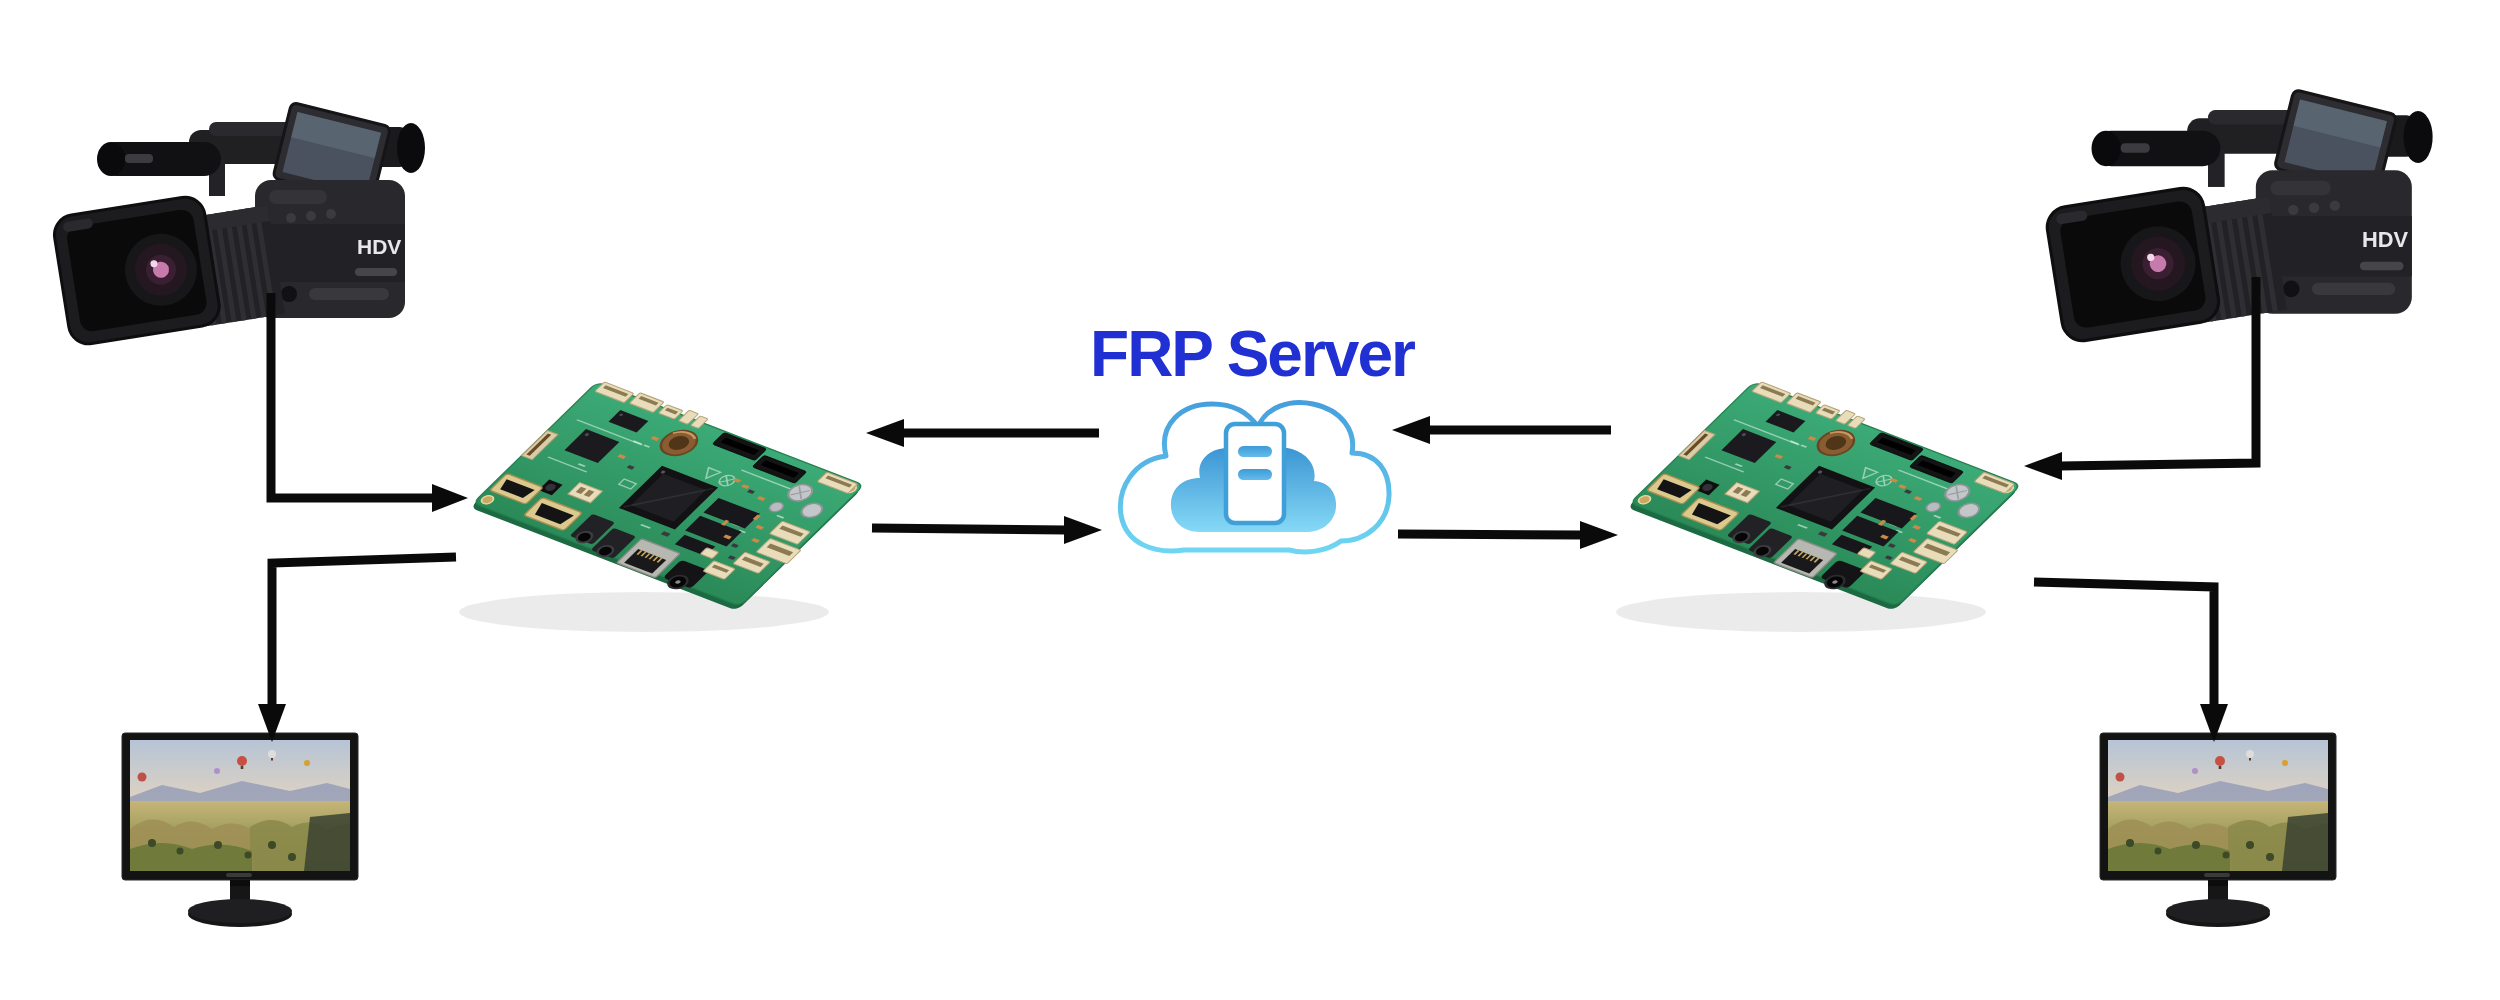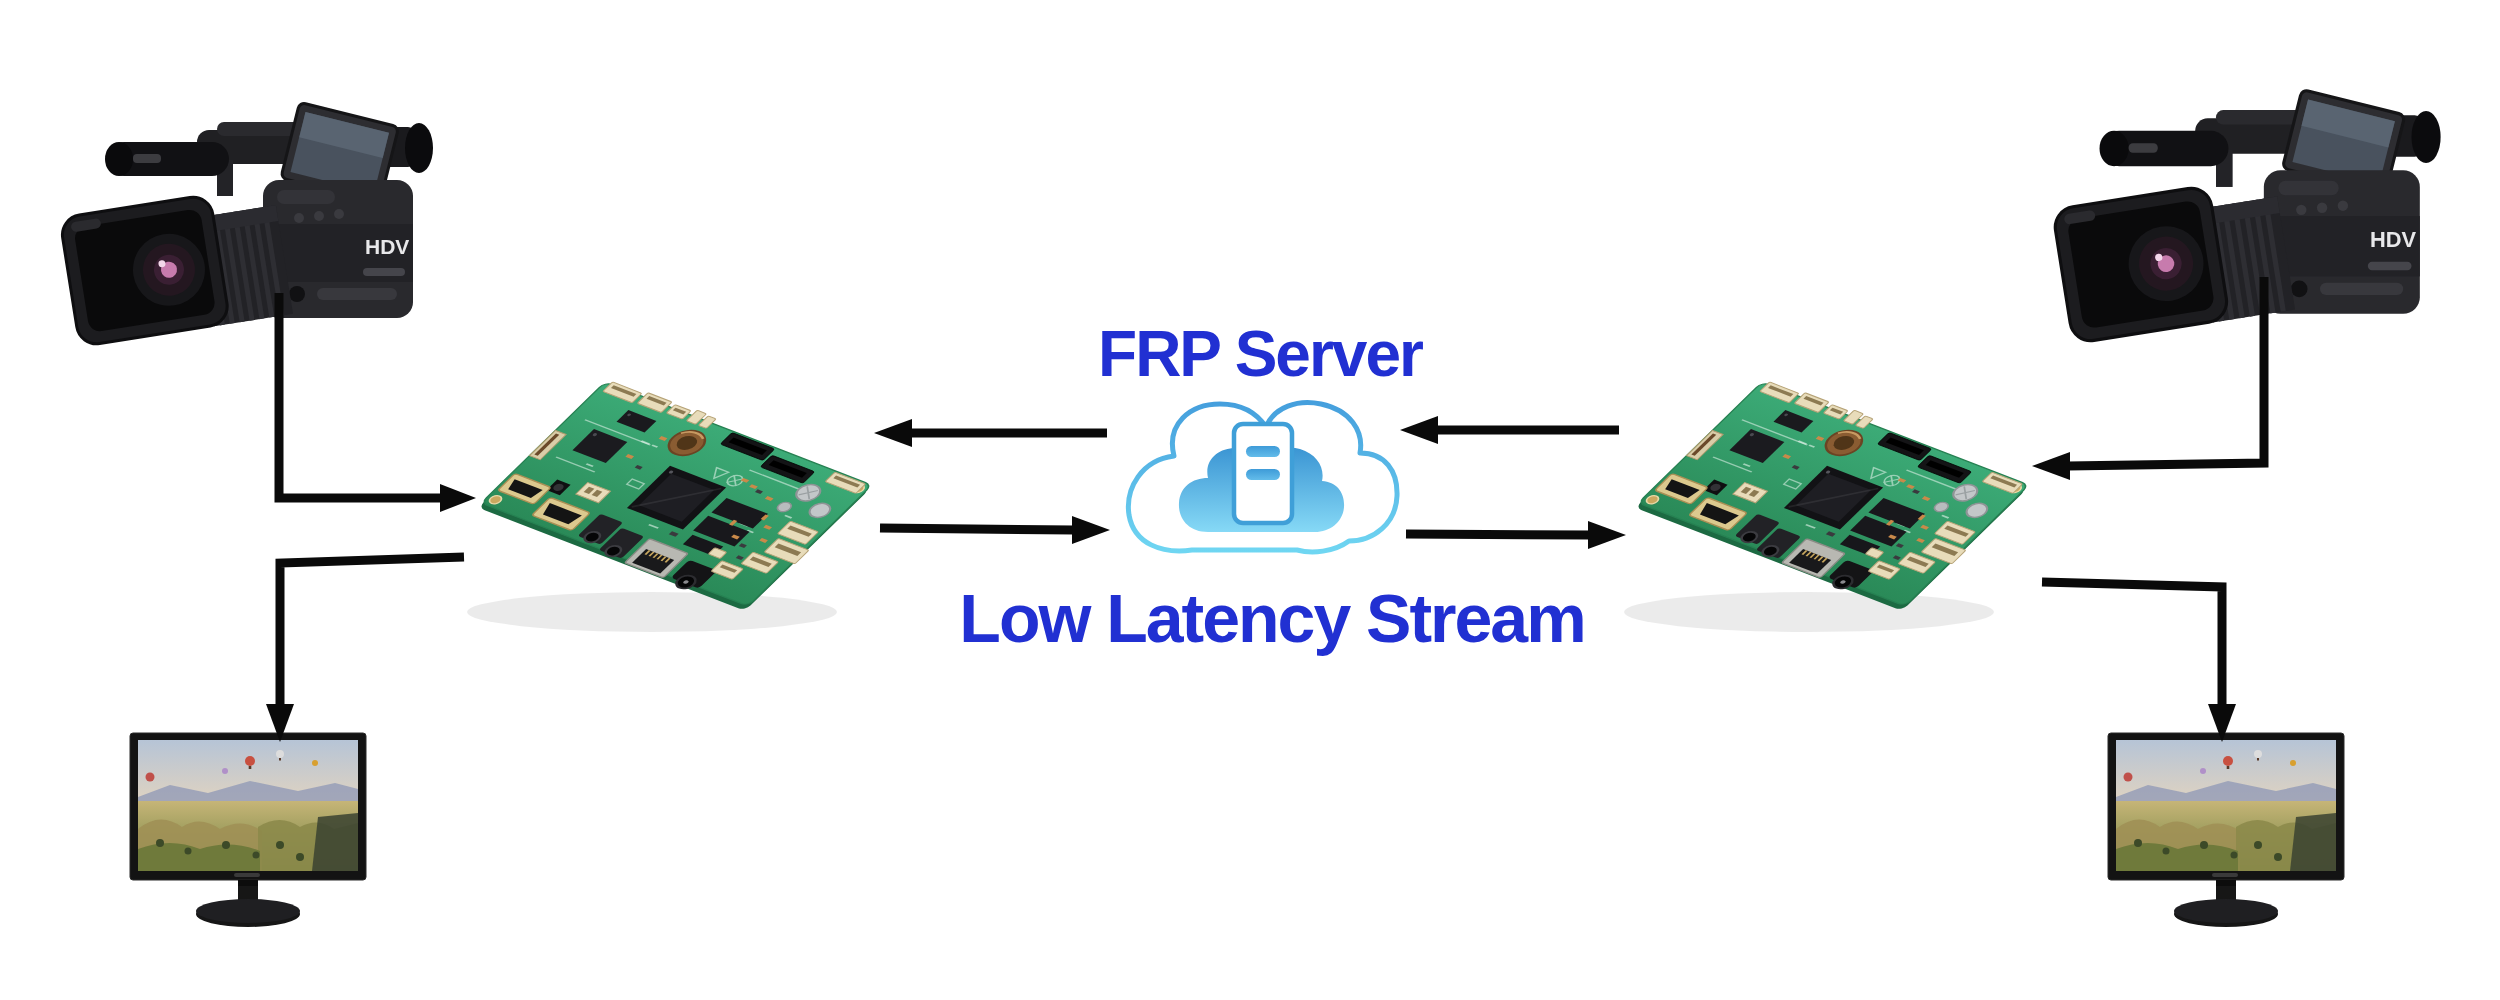--- a/index.html
+++ b/index.html
@@ -1,17 +1,17 @@
 <!DOCTYPE html>
 <html><head>
 <meta charset="utf-8">
 <style>
   html,body{margin:0;padding:0;background:#ffffff;}
   body{width:2500px;height:1000px;position:relative;font-family:"Liberation Sans",sans-serif;overflow:hidden;}
-  #stage{position:absolute;left:12px;top:0;width:2120px;height:1000px;}
+  #stage{position:absolute;left:4px;top:0;width:2120px;height:1000px;}
   svg{position:absolute;left:0;top:0;}
   .diagram-label{position:absolute;transform:translateX(-50%);white-space:nowrap;font-weight:bold;line-height:1;letter-spacing:-2px;}
   #frp-label{left:1248px;top:322px;font-size:64px;}
   #stream-label{left:1260px;top:584px;font-size:68px;}
 </style>
 </head>
 <body>
 
 <div id="stage">
 
@@ -335,15 +335,14 @@
     <polygon points="862,433 900,419 900,447"></polygon>
     <polygon points="1098,530 1060,516 1060,544"></polygon>
     <polygon points="1388,430 1426,416 1426,444"></polygon>
     <polygon points="1614,535 1576,521 1576,549"></polygon>
     <polygon points="2020,466 2058,452 2058,480"></polygon>
     <polygon points="2210,742 2196,704 2224,704"></polygon>
   </g>
 </svg>
 
 <div id="frp-label" class="diagram-label" style="color:#2130d2;">FRP Server</div>
-<div id="stream-label" class="diagram-label" style="color:#2130d2;">Low Latency Stream</div>
 
 </div>
 
 </body></html>

